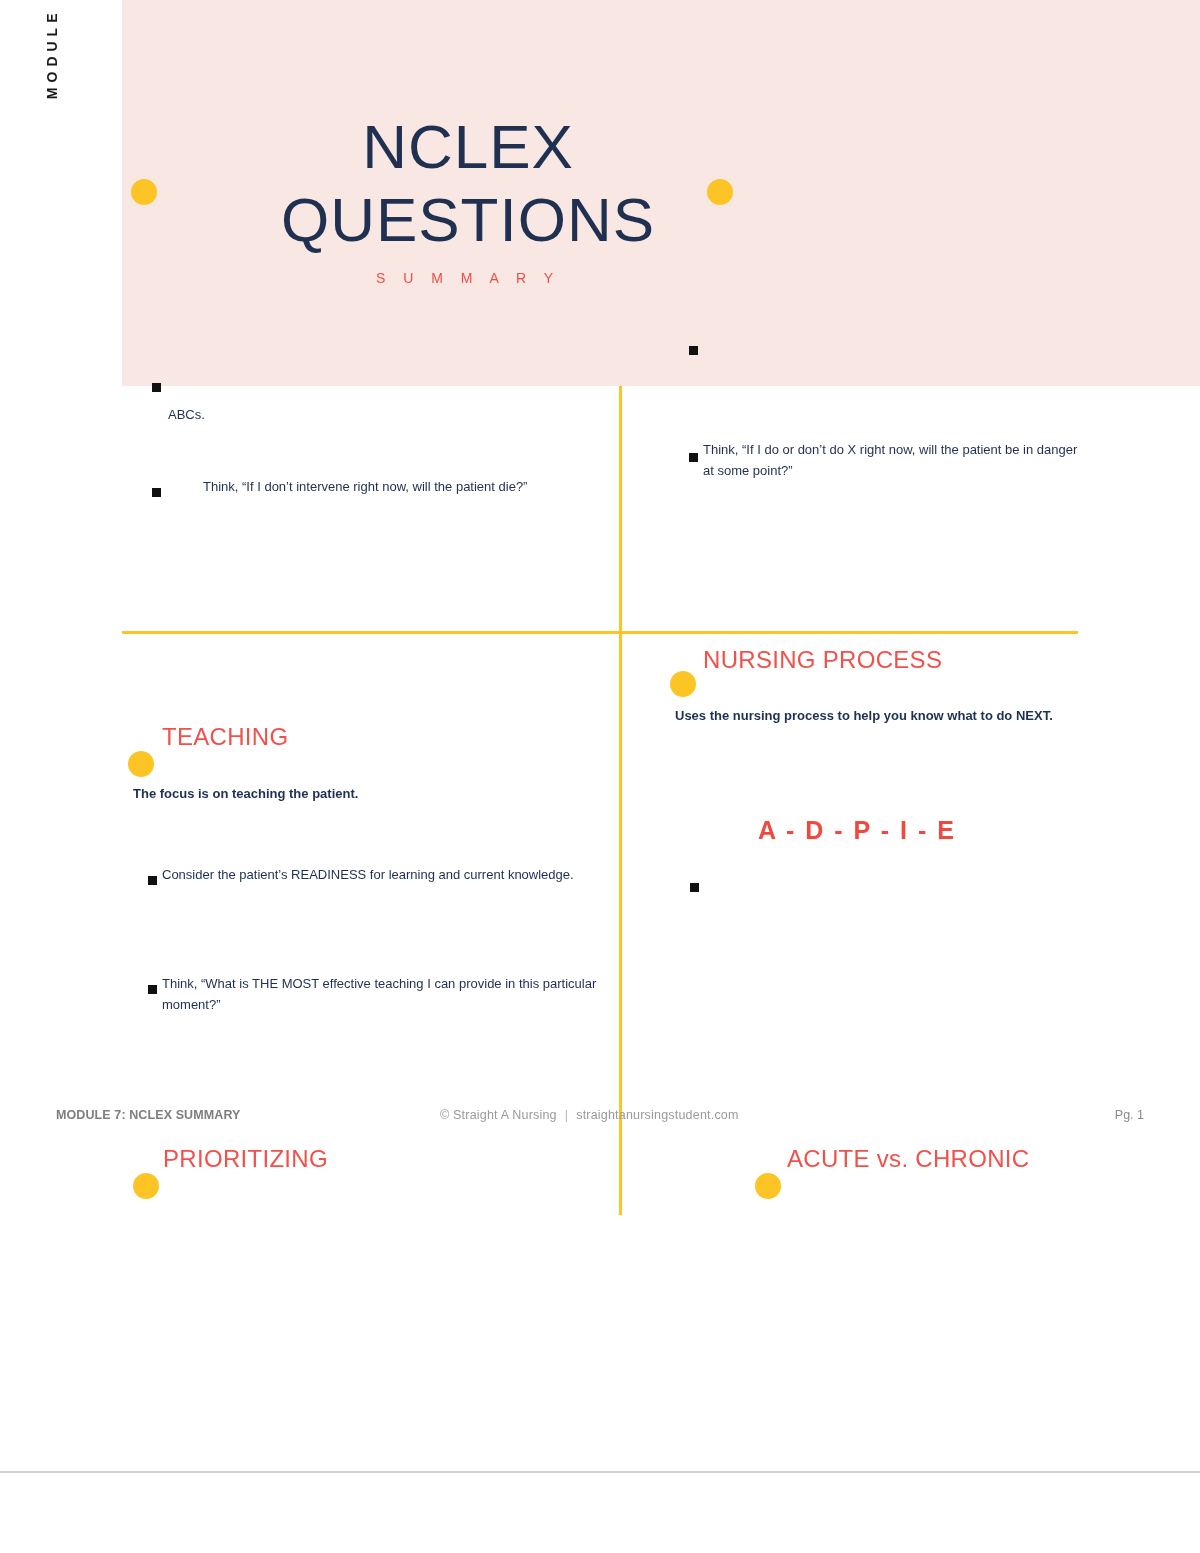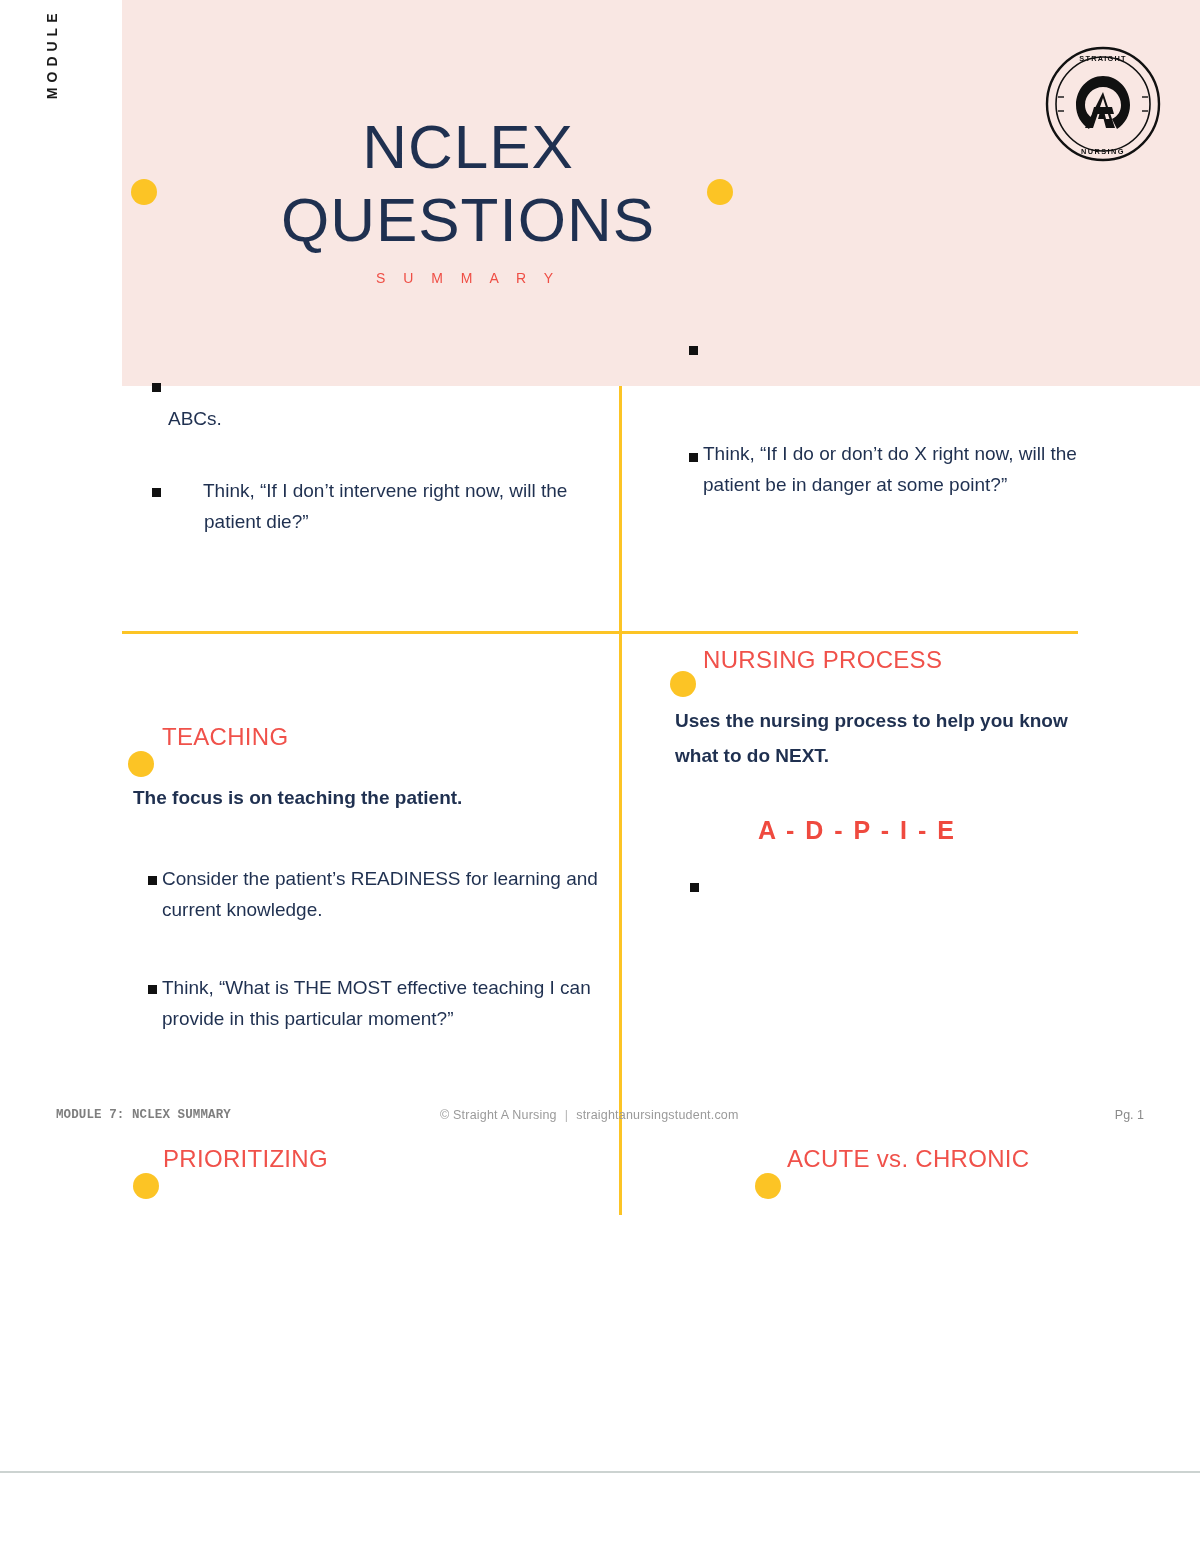--- a/index.html
+++ b/index.html
@@ -111,21 +111,21 @@
     top: 1471px;
     width: 1200px;
     height: 2px;
     background: #ccd3d1;
   }
 
   
   .body-text {
     position: absolute;
     color: #1f3050;
-    font-size: 19px;
+    font-size: 13px;
     line-height: 1.62;
     font-weight: 400;
   }
   .body-text.bold {
     font-weight: bold;
   }
   .section-head {
     position: absolute;
     color: #f0514a;
     font-size: 24px;
@@ -152,21 +152,20 @@
     font-size: 12.5px;
     color: #8a8a8a;
   }
   .footer-left {
     position: absolute;
     left: 56px;
     top: 0;
     font-weight: bold;
     color: #7e7e7e;
     letter-spacing: 0.1px;
-    font-family: Liberation Mono, monospace;
   }
   .footer-center {
     position: absolute;
     left: 440px;
     top: 0;
     color: #9a9a9a;
     letter-spacing: 0.2px;
   }
   .footer-center .sep {
     padding: 0 8px;
@@ -187,35 +186,20 @@
   <div class="side-label">MODULE 7</div>
 
   <div class="header-band"></div>
 
   <div class="title-block">
     <div class="title-line">NCLEX</div>
     <div class="title-line">QUESTIONS</div>
     <div class="subtitle">S U M M A R Y</div>
   </div>
 
-  <div class="logo">
-    <svg viewBox="0 0 118 118" width="118" height="118">
-      <circle cx="59" cy="59" r="56" fill="none" stroke="#111111" stroke-width="2.4"></circle>
-      <circle cx="59" cy="59" r="47" fill="none" stroke="#111111" stroke-width="1.6"></circle>
-      <path d="M59 31 C74 31 86 44 86 60 C86 70 81 79 73 84 L68 74 C74 71 77 66 77 60 C77 50 69 42 59 42 C49 42 41 50 41 60 C41 66 44 71 50 74 L45 84 C37 79 32 70 32 60 C32 44 44 31 59 31 Z" fill="#111111"></path>
-      <path d="M59 47 L71 83 L62 83 L59.6 74 L54 74 L56 67 L58 67 L59 62 L62 74 L65.5 74 L59 53 L49 83 L41 83 Z" fill="#111111"></path>
-      <path d="M50 62 L68 62 L70 69 L48 69 Z" fill="#111111"></path>
-      <text x="59" y="16" font-family="'Liberation Sans', sans-serif" font-size="7.4" font-weight="bold" fill="#111111" text-anchor="middle" letter-spacing="1.2">STRAIGHT</text>
-      <text x="59" y="109" font-family="'Liberation Sans', sans-serif" font-size="7.4" font-weight="bold" fill="#111111" text-anchor="middle" letter-spacing="1.4">NURSING</text>
-      <line x1="14" y1="52" x2="20" y2="52" stroke="#111111" stroke-width="1.4"></line>
-      <line x1="98" y1="52" x2="104" y2="52" stroke="#111111" stroke-width="1.4"></line>
-      <line x1="14" y1="66" x2="20" y2="66" stroke="#111111" stroke-width="1.4"></line>
-      <line x1="98" y1="66" x2="104" y2="66" stroke="#111111" stroke-width="1.4"></line>
-    </svg>
-  </div>
 
   <div class="dot" style="left:131px; top:179px;"></div>
   <div class="dot" style="left:707px; top:179px;"></div>
 
   <div class="rule-h" style="left:122px; top:631px; width:956px;"></div>
   <div class="rule-v" style="left:619px; top:386px; height:829px;"></div>
   <div class="rule-gray"></div>
 
   <div class="sq-bullet" style="left:152px; top:383px;"></div>
   <div class="body-text" style="left:168px; top:404px; width:420px;">ABCs.</div>

